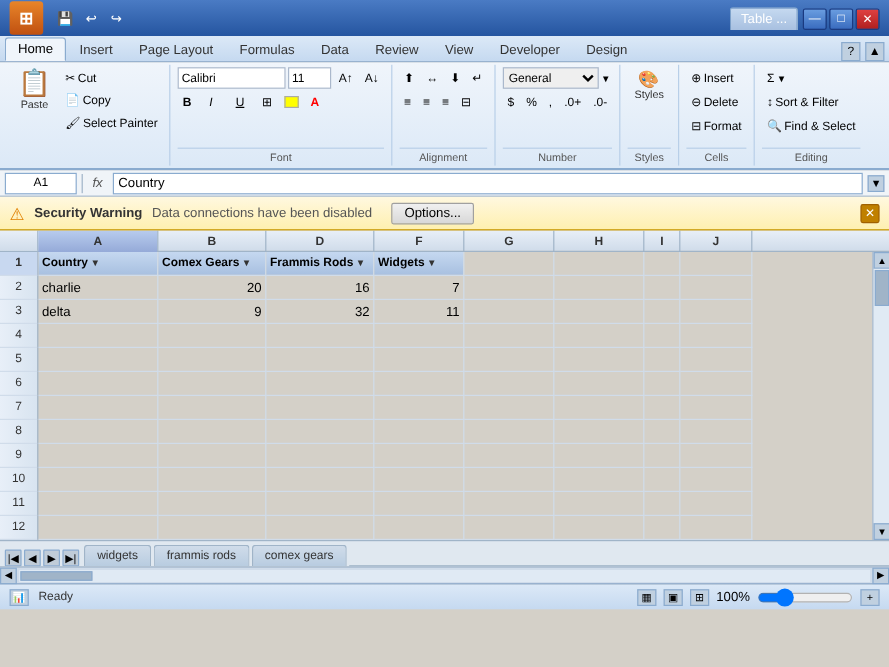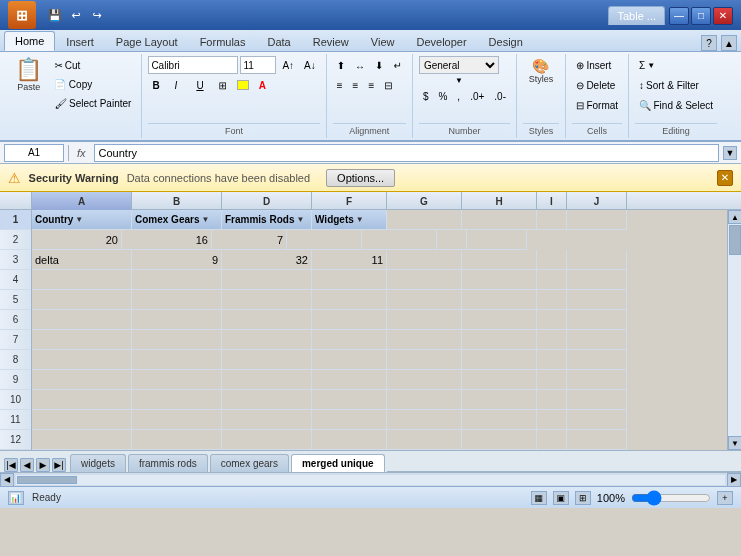--- a/index.html
+++ b/index.html
@@ -418,21 +418,21 @@
         <div class="rb-btn-small">
             <span>⊟</span>
           </div>
       </div>
     </div>
     <div class="ribbon-group-label">Alignment</div>
   </div>
 
   <div class="ribbon-group">
     <div class="ribbon-group-content" style="flex-direction:column;gap:2px;">
-      <div style="display:flex;gap:2px;align-items:center;flex-direction:column;">
+      <div style="display:flex;gap:2px;align-items:center;">
         <select style="width:80px;height:18px;font-size:10px;border:1px solid #aab8cc;">
           <option>General</option>
           <option>Number</option>
           <option>Currency</option>
           <option>Percentage</option>
         </select>
         <span style="font-size:8px;">▼</span>
       </div>
       <div style="display:flex;gap:2px;">
         <div class="rb-btn-small">
@@ -569,20 +569,23 @@
             <span>Widgets</span>
             <span class="filter-arrow">▼</span>
           </div>
           <div class="cell cell-g"></div>
           <div class="cell cell-h"></div>
           <div class="cell cell-i"></div>
           <div class="cell cell-j"></div>
         </div>
 
         <div class="grid-row">
+          <div class="cell cell-a">
+            <span>charlie</span>
+          </div>
           <div class="cell cell-b cell-number">
             <span>20</span>
           </div>
           <div class="cell cell-d cell-number">
             <span>16</span>
           </div>
           <div class="cell cell-f cell-number">
             <span>7</span>
           </div>
           <div class="cell cell-g"></div>
@@ -714,21 +717,20 @@
     <div class="sheet-tabs-area">
       <div class="sheet-nav">
         <div class="sheet-nav-btn">|◀</div>
         <div class="sheet-nav-btn">◀</div>
         <div class="sheet-nav-btn">▶</div>
         <div class="sheet-nav-btn">▶|</div>
       </div>
       <div class="sheet-tab">widgets</div>
       <div class="sheet-tab">frammis rods</div>
       <div class="sheet-tab">comex gears</div>
-      <div class="sheet-tab active">merged unique</div>
       <div style="flex:1;background:#e0e8f0;border-top:1px solid #a0b4c8;"></div>
     </div>
 
     <div style="height:14px;background:#d0dcea;border-top:1px solid #a0b4c8;display:flex;align-items:center;">
       <div style="width:14px;height:14px;background:#c0d0e0;border:1px solid #8aabcf;display:flex;align-items:center;justify-content:center;font-size:8px;cursor:pointer;">◀</div>
       <div style="flex:1;height:10px;background:#e0eaf4;margin:2px;">
         <div style="width:60px;height:8px;background:#a0b4c8;border:1px solid #8aabcf;margin:1px;cursor:pointer;"></div>
       </div>
       <div style="width:14px;height:14px;background:#c0d0e0;border:1px solid #8aabcf;display:flex;align-items:center;justify-content:center;font-size:8px;cursor:pointer;">▶</div>
     </div>

